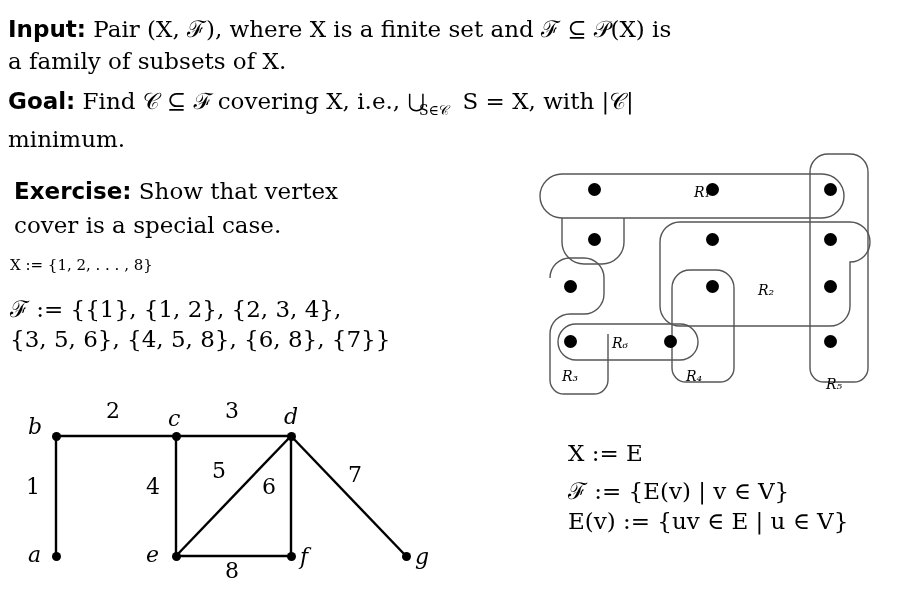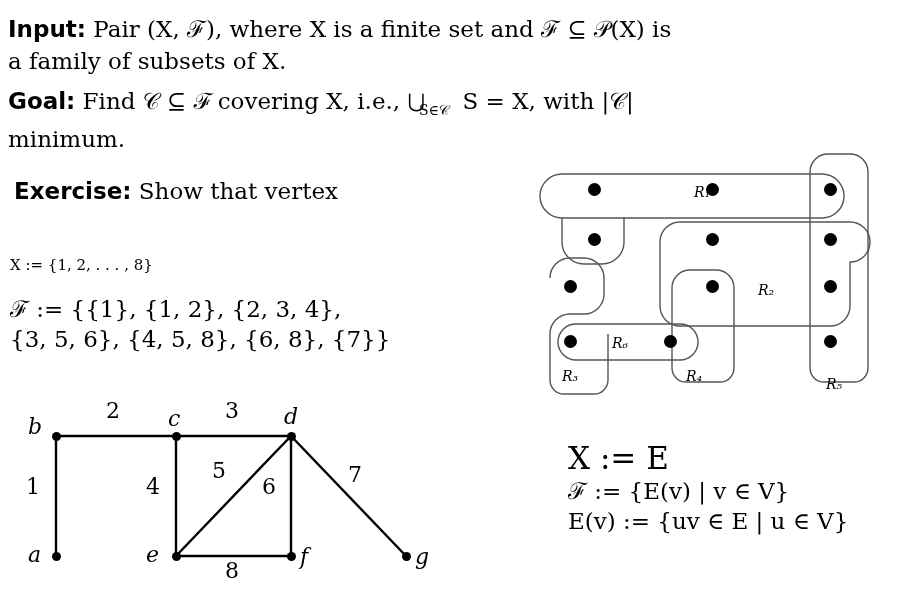--- a/index.html
+++ b/index.html
@@ -39,21 +39,21 @@
   #stmt-goal2 { left: 8px;  top: 126px; font-size: 23px; }
 
   #ex-line1 { left: 14px; top: 178px; font-size: 23px; }
   #ex-line2 { left: 14px; top: 212px; font-size: 23px; }
 
   #setX   { left: 10px; top: 256px; font-size: 15px; }
   #setF1  { left: 10px; top: 292px; font-size: 23px; }
   #setF2  { left: 10px; top: 326px; font-size: 23px; }
 
   
-  #rf1 { left: 568px; top: 440px; font-size: 31px; }
+  #rf1 { left: 568px; top: 440px; font-size: 23px; }
   #rf2 { left: 568px; top: 474px; font-size: 23px; }
   #rf3 { left: 568px; top: 508px; font-size: 23px; }
 
   
   #graph { position: absolute; left: 0px; top: 400px; width: 500px; height: 190px; }
   #graph .node {
     position: absolute;
     width: 9px; height: 9px;
     background: #000;
     border-radius: 50%;
@@ -98,20 +98,21 @@
   <div class="txt mathup" id="stmt-input2">a family of subsets of X.</div>
 
   <div class="txt" id="stmt-goal">
     <span class="bold">Goal:</span><span class="mathup"> Find 𝒞 ⊆ ℱ covering X, i.e., ⋃</span><span class="mathup" style="font-size:14px; position:relative; top:6px; left:-6px;">S∈𝒞</span><span class="mathup"> S = X, with |𝒞|</span>
   </div>
   <div class="txt" id="ex-line1">
     <span class="bold">Exercise:</span><span class="mathup"> Show that vertex</span>
   </div>
 
   <div class="txt mathup" id="stmt-goal2">minimum.</div>
+  <div class="txt mathup" id="ex-line2">cover is a special case.</div>
 
   <div class="txt mathup" id="setX">X := {1, 2, . . . , 8}</div>
   <div class="txt mathup" id="setF1">ℱ := {{1}, {1, 2}, {2, 3, 4},</div>
   <div class="txt mathup" id="setF2">{3, 5, 6}, {4, 5, 8}, {6, 8}, {7}}</div>
 
   <div class="txt mathup" id="rf1">X := E</div>
   <div class="txt mathup" id="rf2">ℱ := {E(v) | v ∈ V}</div>
   <div class="txt mathup" id="rf3">E(v) := {uv ∈ E | u ∈ V}</div>
 
   <div id="diagram">

